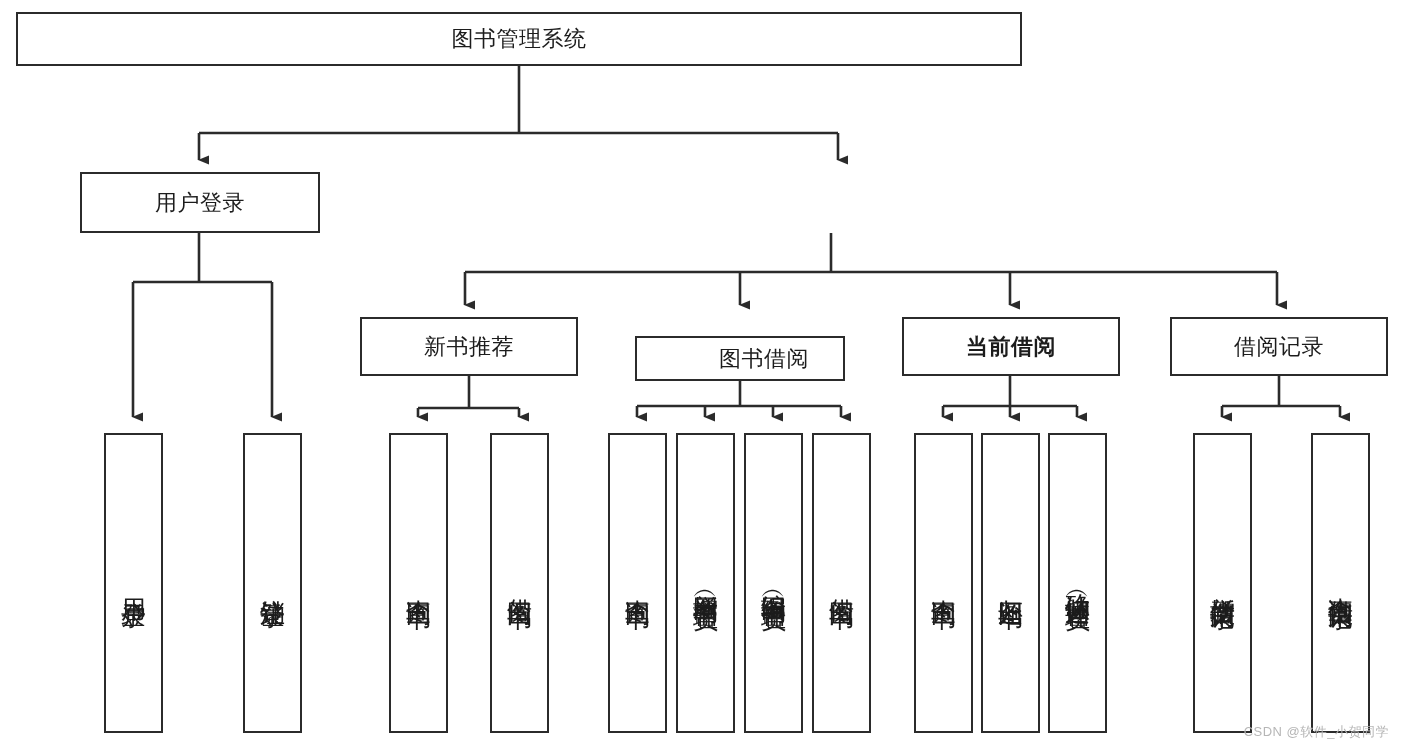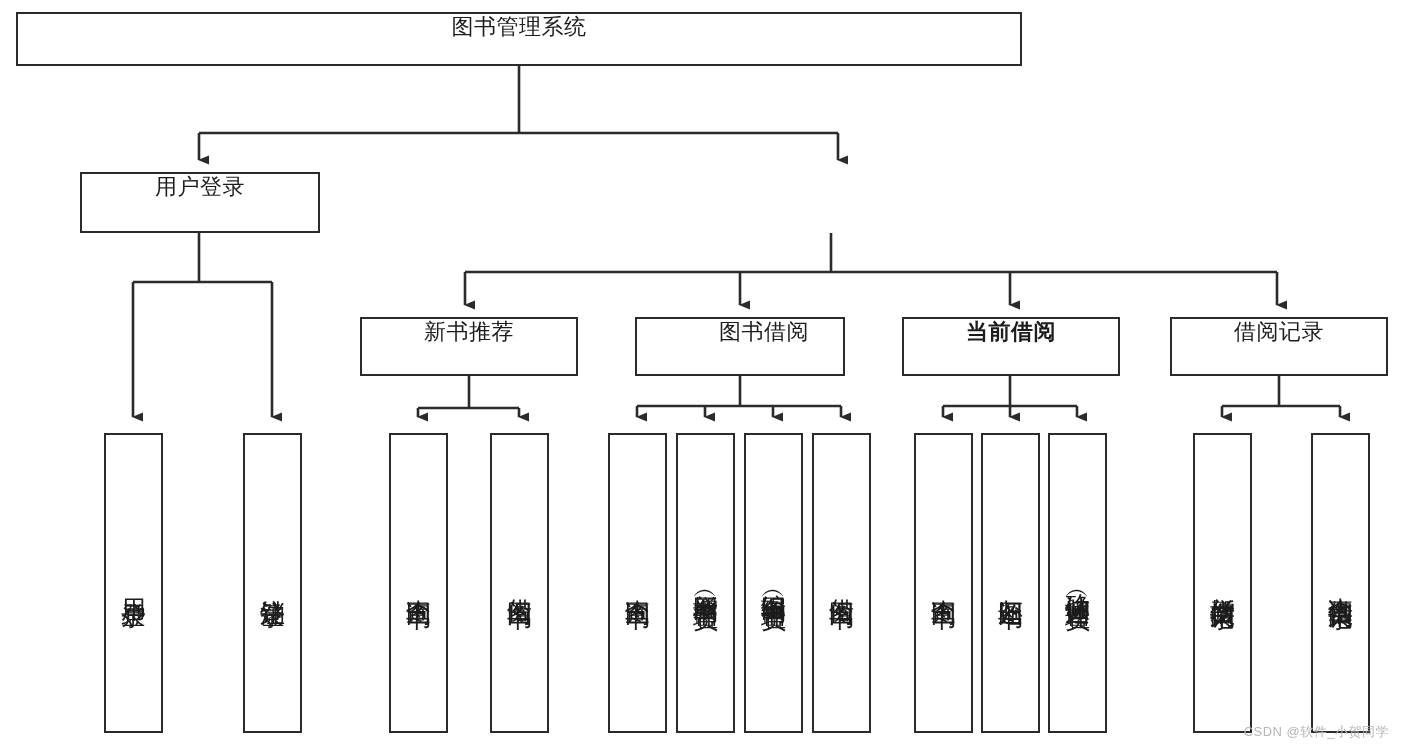--- a/index.html
+++ b/index.html
@@ -25,21 +25,21 @@
     width: 1405px;
     height: 747px;
     pointer-events: none;
   }
   .node {
     position: absolute;
     box-sizing: border-box;
     background: #ffffff;
     border: 2px solid #2b2b2b;
     display: flex;
-    align-items: flex-start;
+    align-items: center;
     justify-content: center;
     z-index: 2;
   }
   .node .node-label {
     color: #1c1c1c;
     line-height: 1.18;
     white-space: pre;
     text-align: center;
   }
   .node-root .node-label,
@@ -130,21 +130,21 @@
     <span class="node-label">图书管理系统</span>
   </div>
 
   <div class="node node-l2" style="left:80px;top:172px;width:240px;height:61px;">
     <span class="node-label">用户登录</span>
   </div>
 
   <div class="node node-l3" style="left:360px;top:317px;width:218px;height:59px;">
     <span class="node-label">新书推荐</span>
   </div>
-  <div class="node node-l3" style="left:635px;top:317px;width:210px;height:59px;padding-left:48px;">
+  <div class="node node-l3" style="left:635px;top:336px;width:210px;height:45px;padding-left:48px;">
     <span class="node-label">图书借阅</span>
   </div>
   <div class="node node-l3" style="left:902px;top:317px;width:218px;height:59px;font-weight:bold;">
     <span class="node-label">当前借阅</span>
   </div>
   <div class="node node-l3" style="left:1170px;top:317px;width:218px;height:59px;">
     <span class="node-label">借阅记录</span>
   </div>
 
   <div class="node node-leaf" style="left:104px;top:433px;width:59px;height:300px;">

